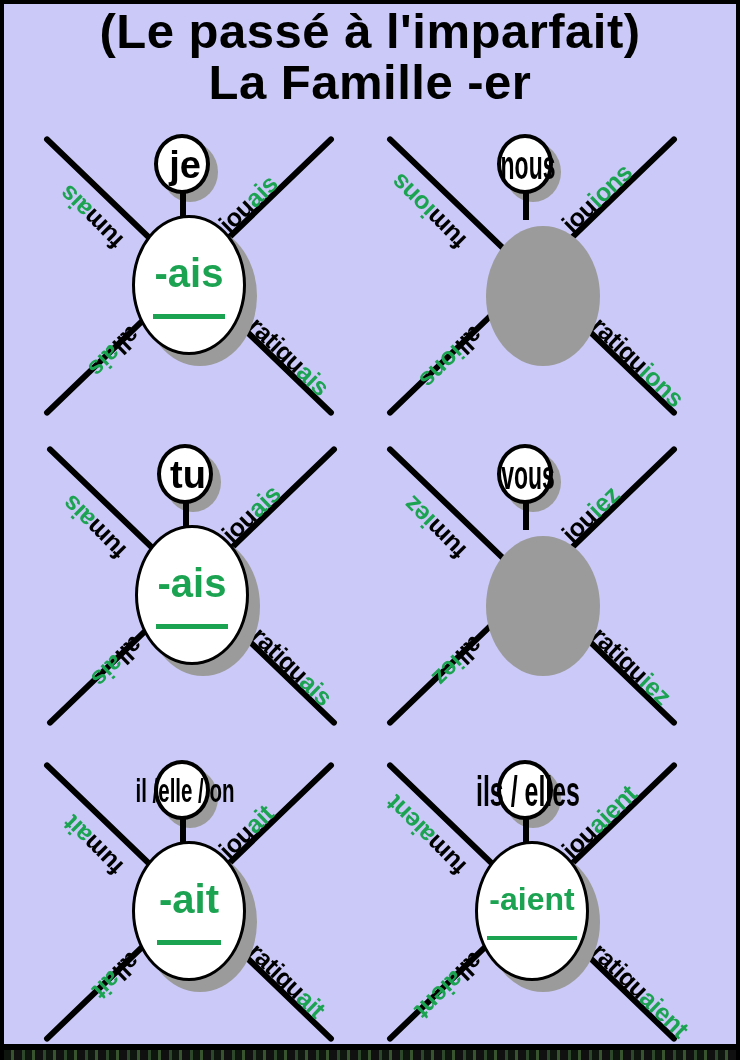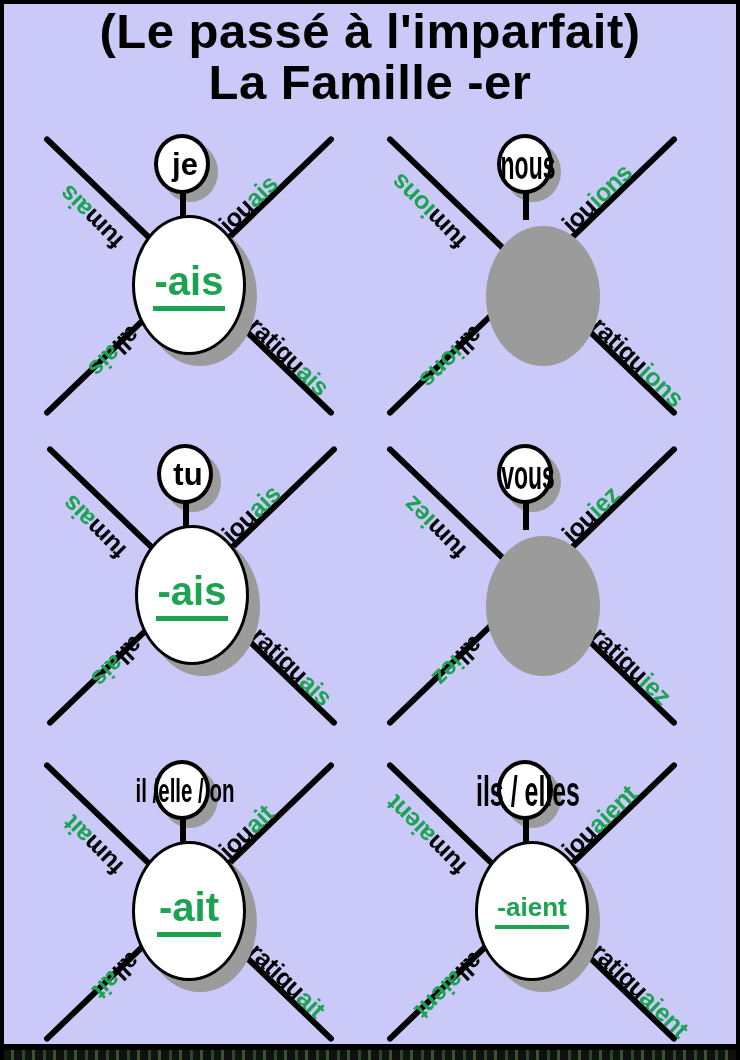--- a/index.html
+++ b/index.html
@@ -35,26 +35,26 @@
   .branch.se{left:218px;top:183px;transform:translateY(-50%) rotate(44deg);}
   .oval-shadow{position:absolute;left:119px;top:98px;width:114px;height:140px;
                background:var(--shadow);border-radius:50%;}
   .circle-shadow{position:absolute;left:138px;top:14px;width:56px;height:60px;
                background:var(--shadow);border-radius:50%;}
   .connector{position:absolute;left:156px;top:62px;width:6px;height:30px;background:var(--ink);}
   .oval{position:absolute;left:108px;top:87px;width:114px;height:140px;box-sizing:border-box;
         background:var(--oval_fill);border:3px solid var(--ink);border-radius:50%;
         display:flex;align-items:center;justify-content:center;}
   .oval-label{font-weight:700;font-size:40px;color:var(--green);line-height:1.12;
-              border-bottom:5px solid var(--green);padding:0 2px 3px;}
-  .oval-label.small{font-size:26px;border-bottom-width:4px;}
+              border-bottom:5px solid var(--green);padding:0 2px 18px;}
+  .oval-label.small{font-size:32px;border-bottom-width:4px;}
   .pronoun-circle{position:absolute;left:130px;top:6px;width:56px;height:60px;box-sizing:border-box;
         background:var(--oval_fill);border:4px solid var(--ink);border-radius:50%;}
   .pronoun{position:absolute;left:161px;top:37px;font-weight:700;white-space:nowrap;color:var(--ink);}
-  .pron-wide{font-size:31px;transform:translate(-50%,-50%);}
+  .pron-wide{font-size:38px;transform:translate(-50%,-50%);}
   .pron-cond{font-size:41px;transform:translate(-50%,-50%) scaleX(0.56);}
   .pron-multi{font-size:33px;transform:translate(-50%,-50%) scaleX(0.62);}
   .pron-multi-lg{font-size:43px;transform:translate(-50%,-50%) scaleX(0.58);}
   
   .bottom-bar{position:absolute;left:0;right:0;bottom:10px;height:6px;background:var(--ink);}
   .edge-artifact{position:absolute;left:0;right:0;bottom:0;height:10px;
       background:repeating-linear-gradient(90deg,#0e140e 0 7px,#37542f 7px 10px,#101010 10px 18px,#2c472a 18px 21px);}
 </style>
 </head>
 <body>

